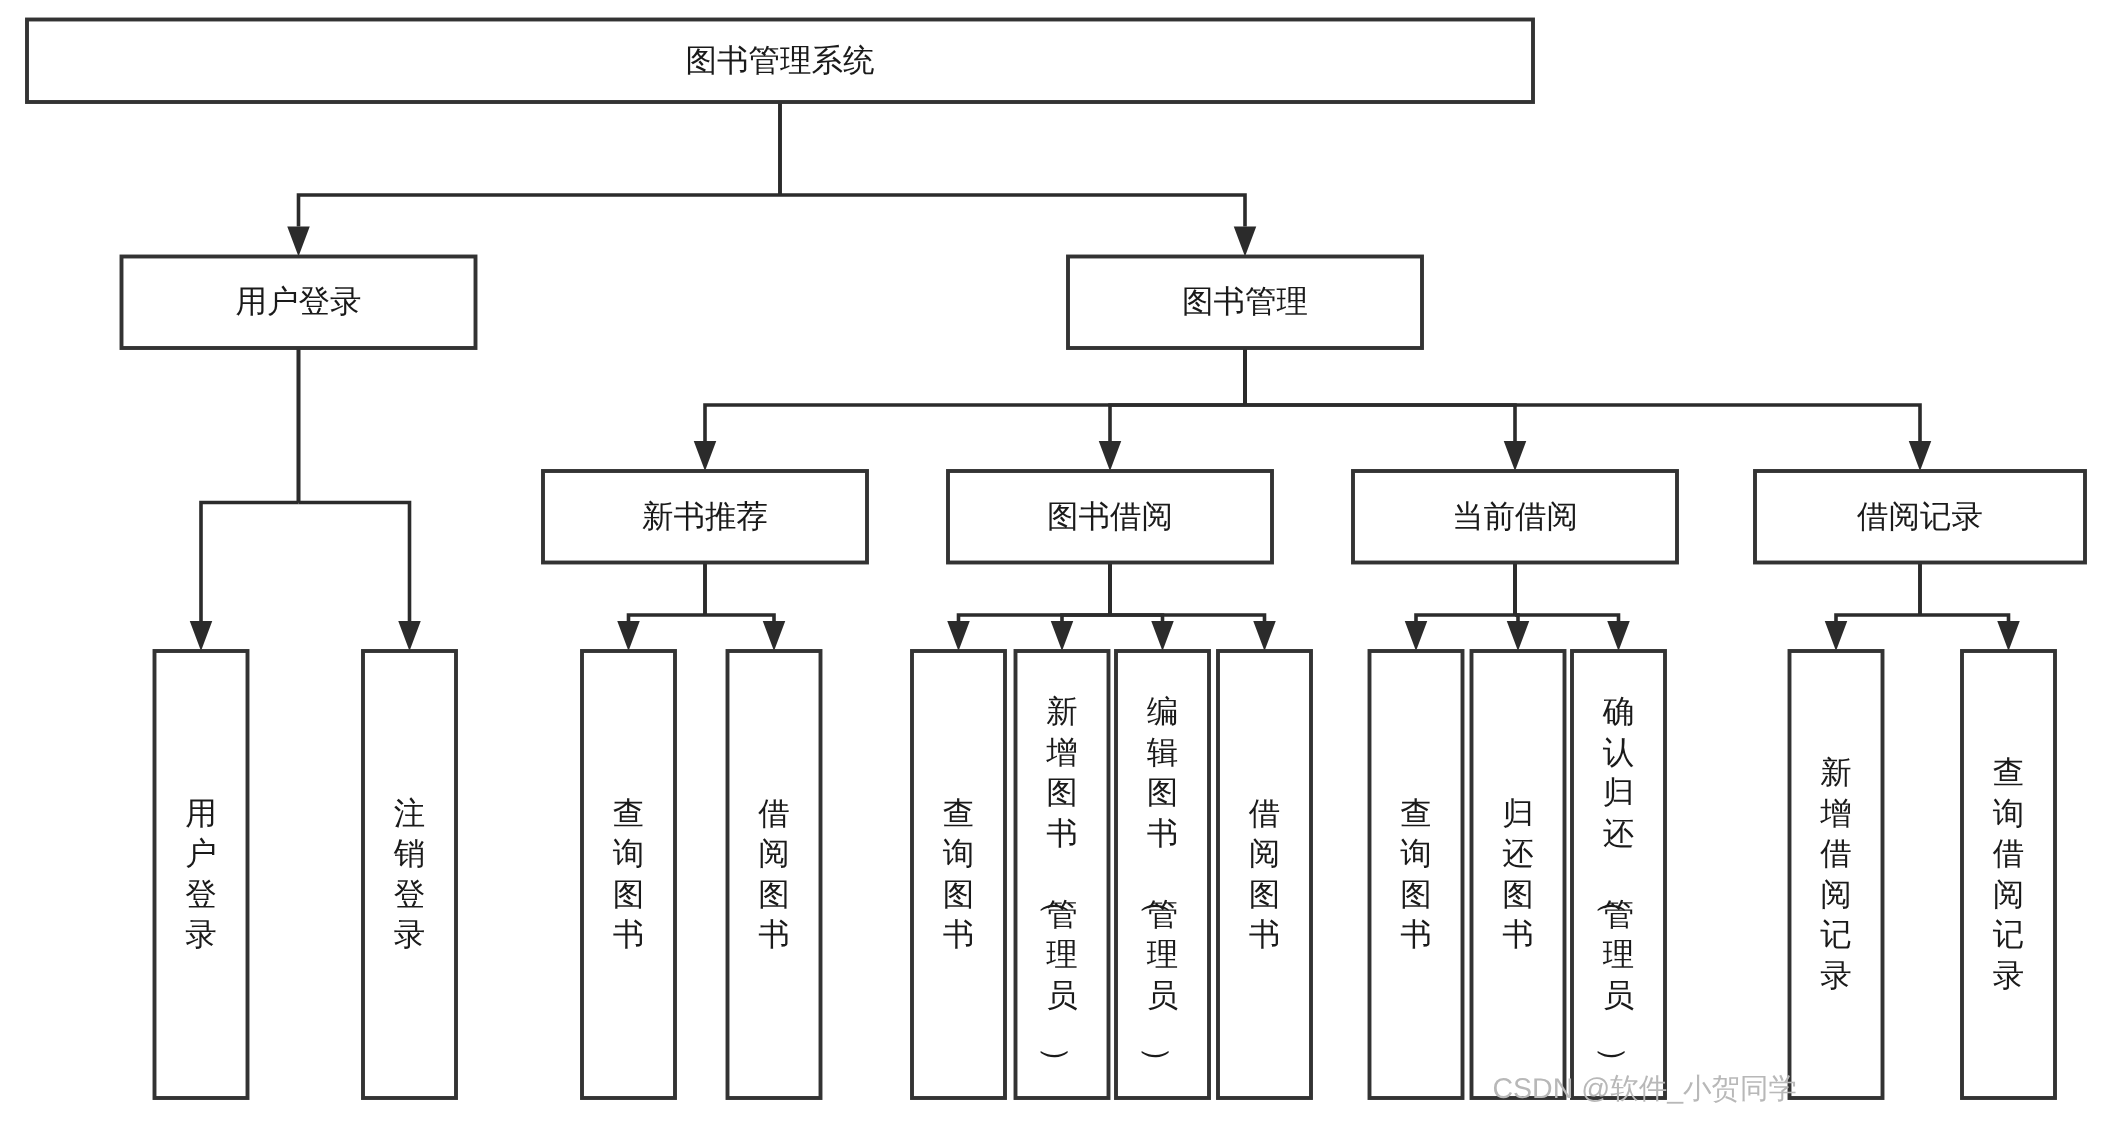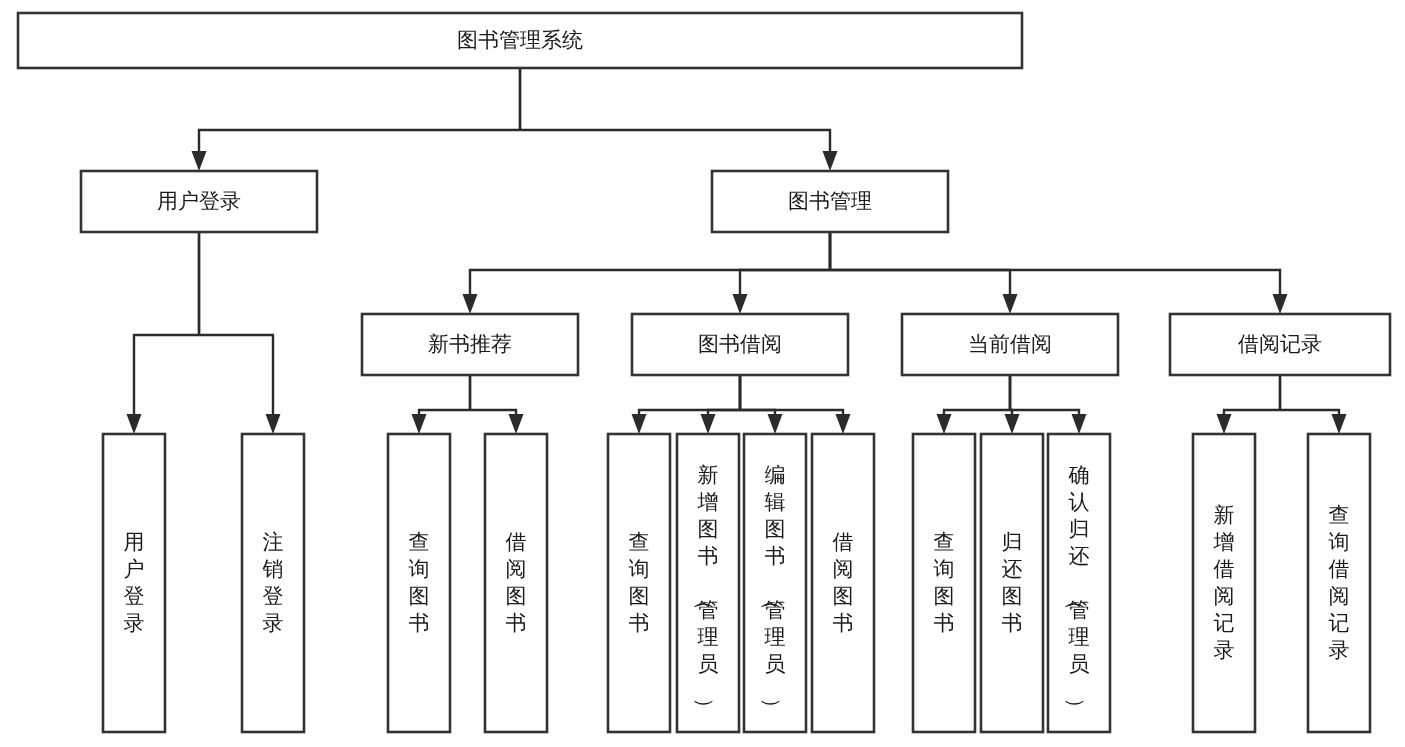--- a/index.html
+++ b/index.html
@@ -241,13 +241,14 @@
         <g>
           <rect class="node-box" x="1193" y="434" width="62" height="298"></rect>
           <text class="node-label-v" x="1224" y="522"><tspan x="1224" dy="0">新</tspan><tspan x="1224" dy="27">增</tspan><tspan x="1224" dy="27">借</tspan><tspan x="1224" dy="27">阅</tspan><tspan x="1224" dy="27">记</tspan><tspan x="1224" dy="27">录</tspan></text>
         </g>
         <g>
           <rect class="node-box" x="1308" y="434" width="62" height="298"></rect>
           <text class="node-label-v" x="1339" y="522"><tspan x="1339" dy="0">查</tspan><tspan x="1339" dy="27">询</tspan><tspan x="1339" dy="27">借</tspan><tspan x="1339" dy="27">阅</tspan><tspan x="1339" dy="27">记</tspan><tspan x="1339" dy="27">录</tspan></text>
         </g>
       </g>
   </svg>
+  <div class="watermark-text">CSDN @软件_小贺同学</div>
 </div>
 
 </body></html>

